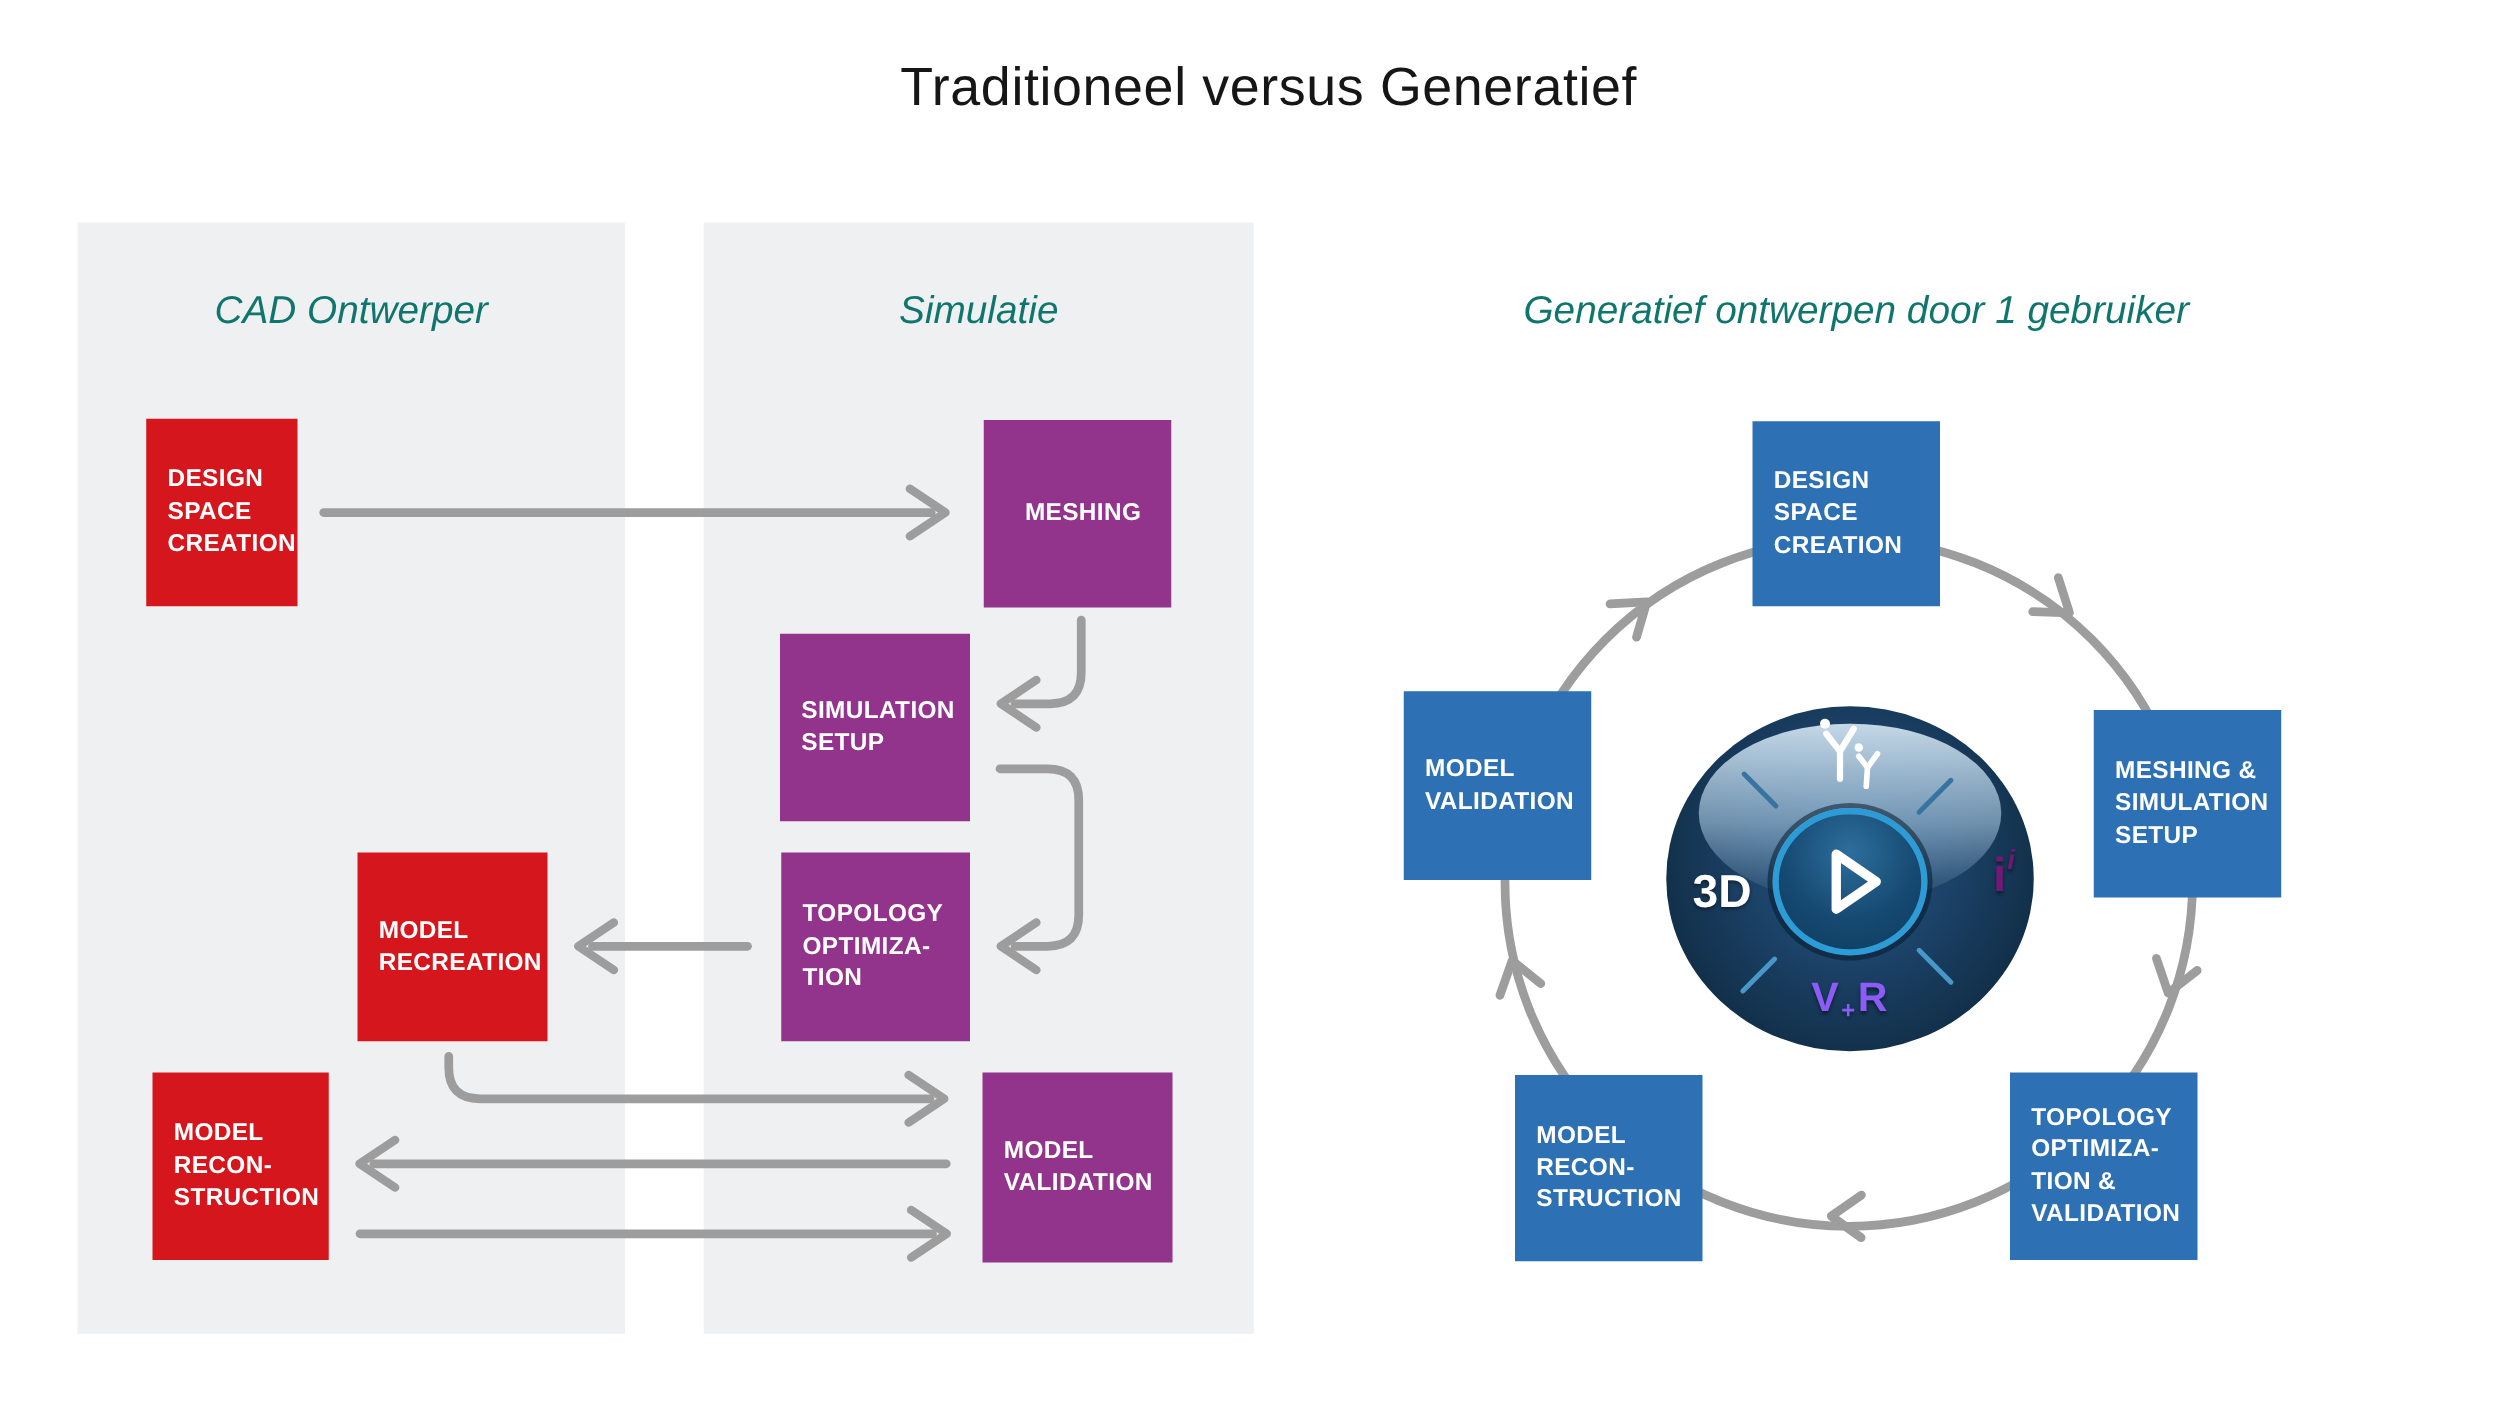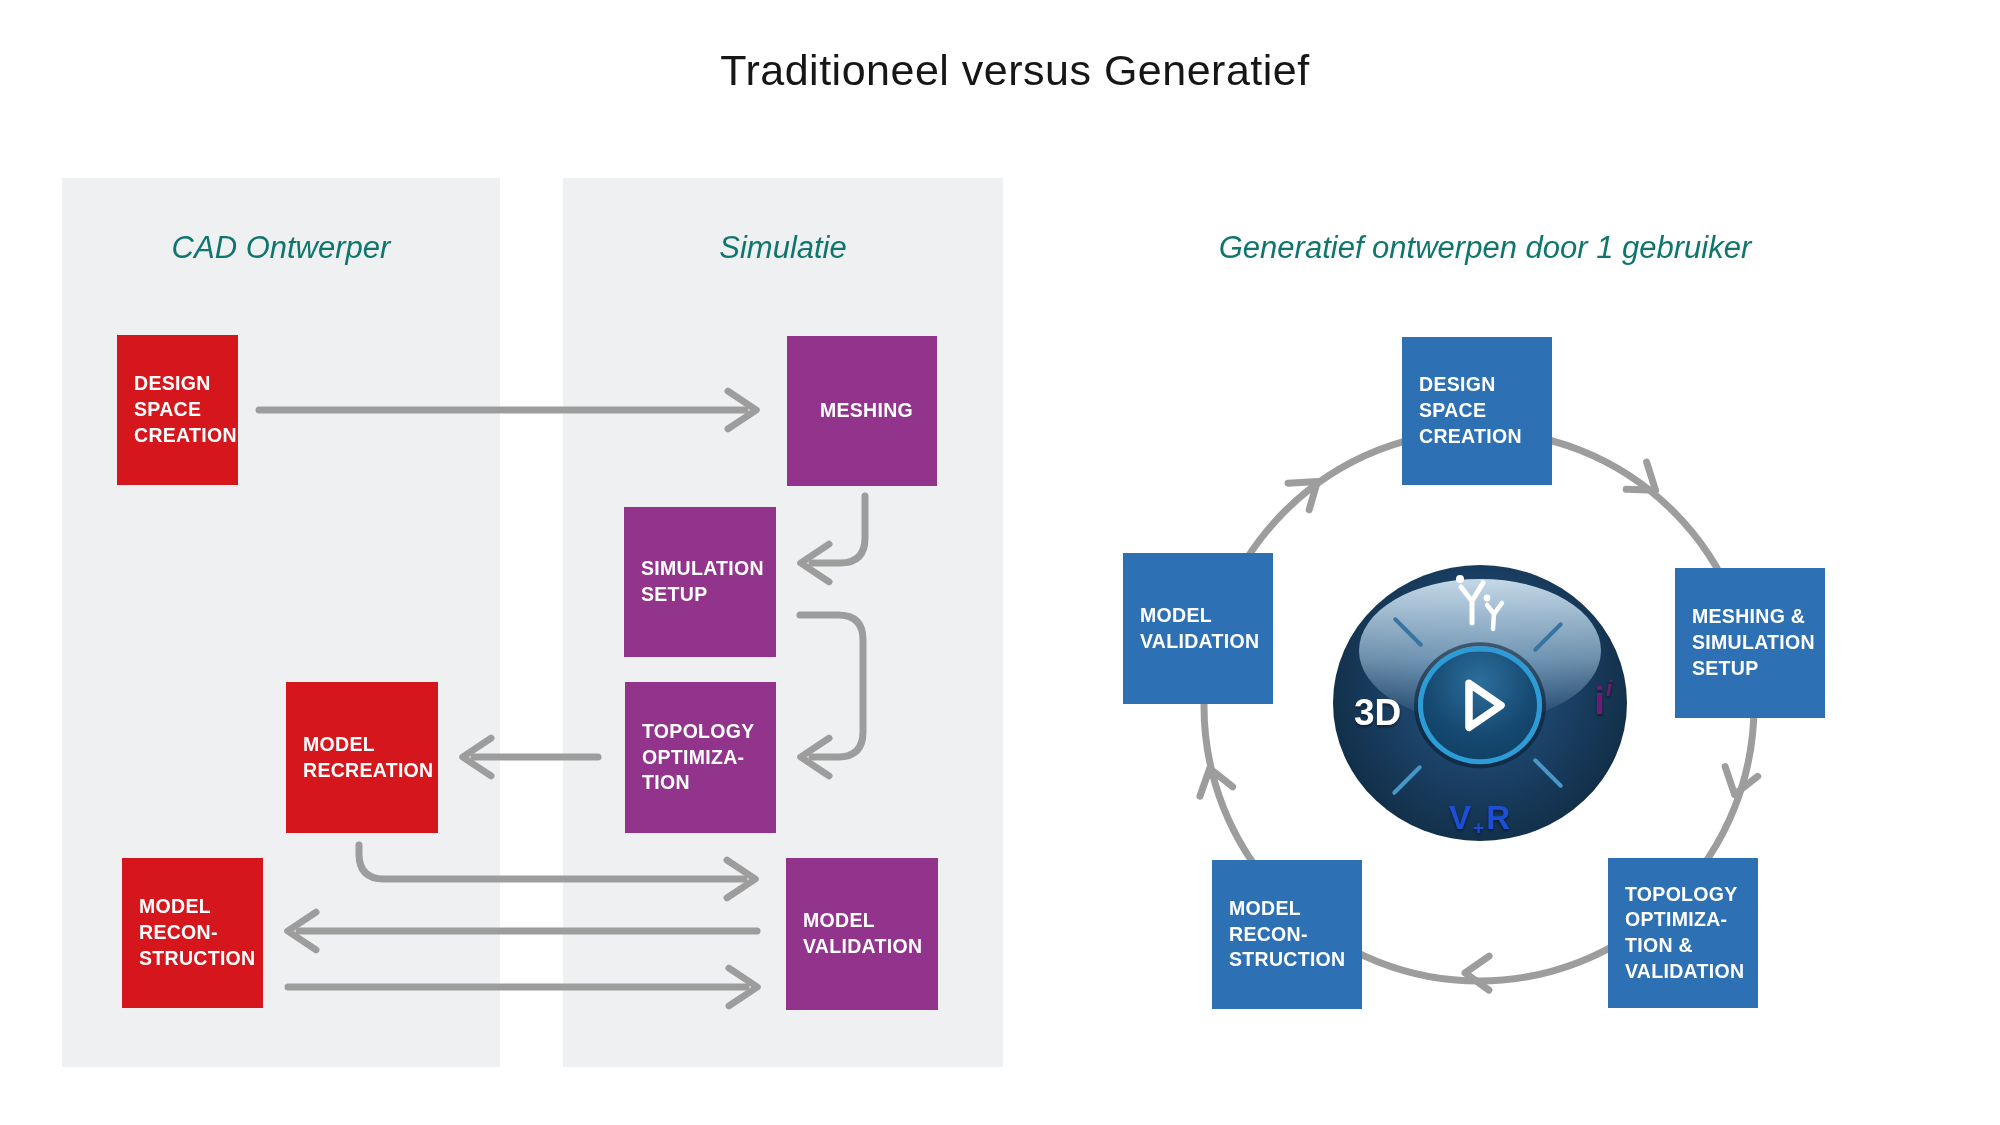--- a/index.html
+++ b/index.html
@@ -56,22 +56,22 @@
   .logo-ring { position:absolute; left:50%; top:50%; width:124px; height:118px;
     transform:translate(-50%,-48%); border-radius:50%; border:5px solid #2d9bd6;
     background:radial-gradient(circle at 50% 28%, #2d6e9d 0%, #164a72 55%, #0e3a5d 100%);
     box-shadow:0 0 0 4px rgba(8,26,42,0.55); display:flex; align-items:center; justify-content:center; }
   .logo-play { margin-left:6px; }
   .logo-3d { position:absolute; left:21px; top:50%; transform:translateY(-54%);
     color:#fff; font-weight:700; font-size:37px; text-shadow:0 2px 3px rgba(0,0,0,0.45);margin-top:12px; }
   .logo-ii { position:absolute; right:16px; top:50%; transform:translateY(-54%);
     color:#701a75; font-weight:700; font-size:38px; text-shadow:0 2px 3px rgba(0,0,0,0.45); }
   .logo-ii sup { font-size:22px; font-style:italic; font-weight:700; position:relative; top:-4px; left:1px; }
-  .logo-vr { position:absolute; left:50%; bottom:4px; transform:translateX(-50%);
-    color:#1d4ed8; font-weight:700; font-size:33px; letter-spacing:1px; white-space:nowrap;
+  .logo-vr { position:absolute; left:50%; bottom:24px; transform:translateX(-50%);
+    color:#8b5cf6; font-weight:700; font-size:33px; letter-spacing:1px; white-space:nowrap;
     text-shadow:0 2px 3px rgba(0,0,0,0.45); }
   .logo-vr .plus { font-size:19px; position:relative; top:5px; margin:0 1px; }
   .tick { position:absolute; width:40px; height:4px; border-radius:2px; }
   .tick-nw { left:55px;  top:65px;  transform:rotate(45deg);  background:#38749f; }
   .tick-ne { left:195px; top:70px;  transform:rotate(-45deg); background:#38749f; }
   .tick-sw { left:54px;  top:213px; transform:rotate(-45deg); background:#4897c9; }
   .tick-se { left:195px; top:206px; transform:rotate(45deg);  background:#4897c9; }
   .logo-people { position:absolute; left:50%; top:8px; transform:translateX(-50%); }
 </style>
 </head>

